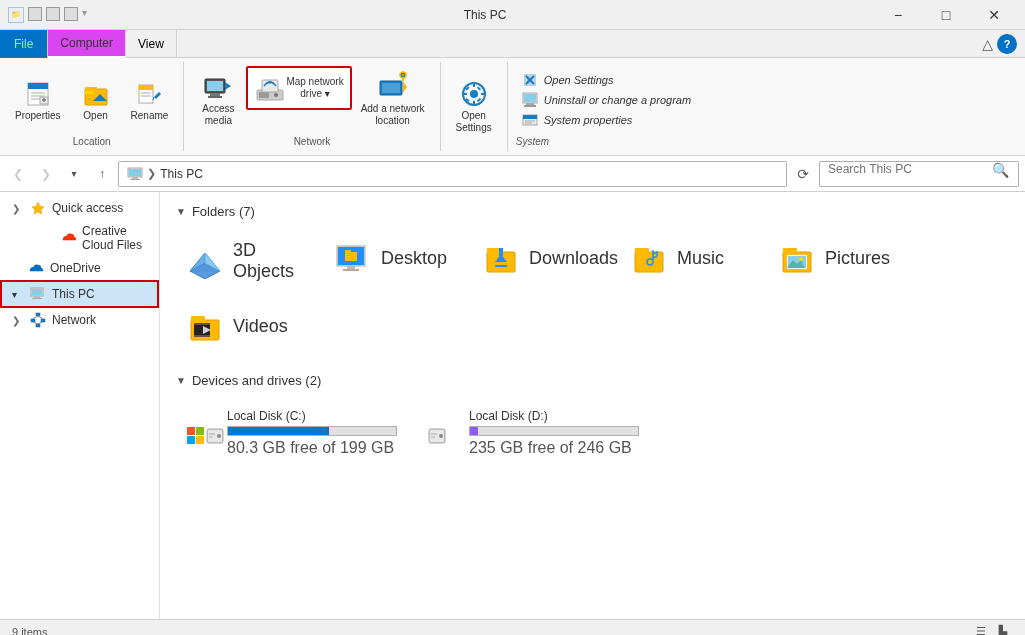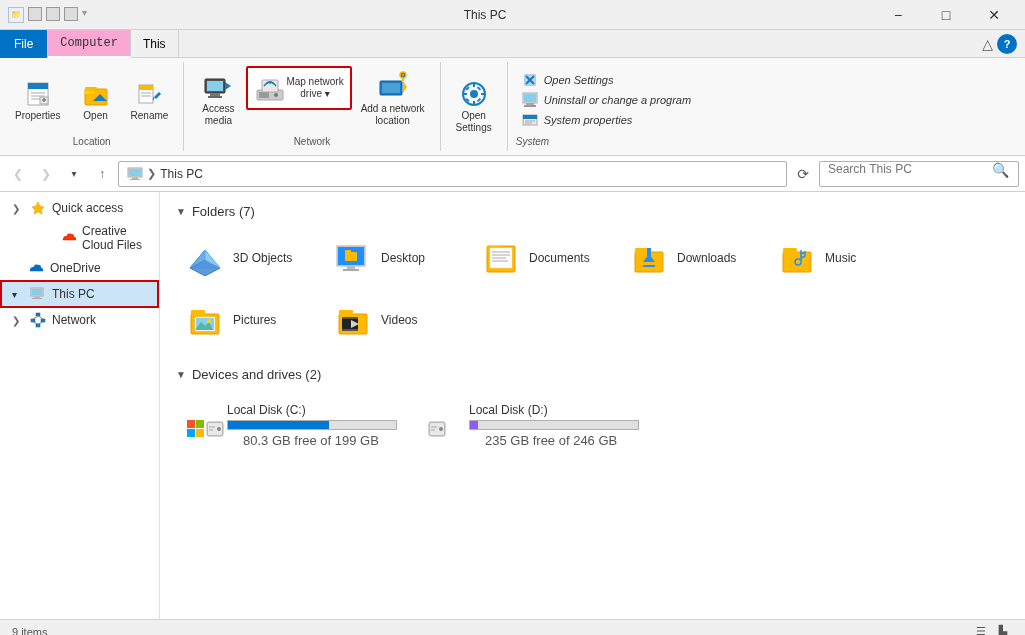--- a/index.html
+++ b/index.html
@@ -7,22 +7,22 @@
 
     
     .title-bar { height: 30px; background: #f0f0f0; display: flex; align-items: center; padding: 0 8px; border-bottom: 1px solid #d0d0d0; }
     .title-bar-icons { display: flex; gap: 4px; margin-right: 8px; }
     .title-icon { width: 16px; height: 16px; background: #c0c0c0; border: 1px solid #999; font-size: 9px; display: flex; align-items: center; justify-content: center; }
     .title-text { font-size: 12px; color: #333; flex: 1; text-align: center; }
     .window-controls { display: flex; gap: 2px; margin-left: auto; }
     .win-btn { width: 46px; height: 30px; border: none; background: transparent; font-size: 14px; cursor: pointer; display: flex; align-items: center; justify-content: center; color: #333; }
     .ribbon-tabs { display: flex; background: #f0f0f0; border-bottom: 1px solid #d0d0d0; height: 28px; }
     .ribbon-tab { padding: 0 12px; height: 28px; display: flex; align-items: center; font-size: 12px; cursor: pointer; border-right: 1px solid #d0d0d0; }
-    .ribbon-tab.file { background: #0072c6; color: #ffffff; padding: 0 14px; }
-    .ribbon-tab.active { background: #f9a8d4; border-bottom: 2px solid white; color: #333; font-family: Liberation Mono, monospace; }
+    .ribbon-tab.file { background: #0072c6; color: #86efac; padding: 0 14px; }
+    .ribbon-tab.active { background: #d946ef; border-bottom: 2px solid white; color: #333; }
     .ribbon-content { display: flex; padding: 4px 0; align-items: stretch; min-height: 82px; }
     .ribbon-group { display: flex; flex-direction: column; align-items: center; border-right: 1px solid #d0d0d0; padding: 4px 8px; }
     .ribbon-group-items { display: flex; flex: 1; align-items: center; gap: 4px; }
     .ribbon-group-label { font-size: 10px; color: #555; margin-top: 2px; text-align: center; }
     .ribbon-btn { display: flex; flex-direction: column; align-items: center; padding: 4px 6px; border: 1px solid transparent; border-radius: 2px; cursor: pointer; min-width: 48px; }
     .ribbon-btn .icon { width: 32px; height: 32px; display: flex; align-items: center; justify-content: center; }
     .ribbon-btn .label { font-size: 10px; text-align: center; color: #333; line-height: 1.2; }
 
     
     .map-drive-btn { border: 2px solid #cc0000 !important; background: white; }
@@ -49,33 +49,33 @@
     .sidebar-icon { width: 16px; height: 16px; display: flex; align-items: center; justify-content: center; }
 
     
     .content { flex: 1; background: white; padding: 12px 16px; overflow-y: auto; }
     .section-header { display: flex; align-items: center; gap: 6px; margin-bottom: 12px; font-size: 13px; color: #333; }
     .section-arrow { font-size: 10px; color: #555; cursor: pointer; }
     .folders-grid { display: flex; flex-wrap: wrap; gap: 8px; margin-bottom: 20px; }
     .folder-item { display: flex; flex-direction: column; align-items: center; width: 140px; padding: 8px; cursor: pointer; border: 1px solid transparent; border-radius: 2px; }
     .folder-item-inner { display: flex; align-items: center; gap: 8px; width: 100%; }
     .folder-icon { width: 40px; height: 36px; display: flex; align-items: center; justify-content: center; }
-    .folder-name { font-size: 12px; color: #333; }
+    .folder-name { font-size: 18px; color: #333; }
 
     
     .drives-grid { display: flex; flex-wrap: wrap; gap: 12px; }
     .drive-item { display: flex; align-items: center; gap: 2px; width: 230px; padding: 8px; cursor: pointer; border: 1px solid transparent; border-radius: 2px; }
     .drive-icon { width: 40px; height: 36px; display: flex; align-items: center; justify-content: center; }
     .drive-info { flex: 1; }
     .drive-name { font-size: 12px; color: #333; font-weight: 500; }
     .drive-bar-container { width: 100%; height: 10px; background: #e0e0e0; border: 1px solid #b0b0b0; margin: 3px 0; }
     .drive-bar { height: 100%; }
     .drive-bar.blue { background: #0078d7; }
     .drive-bar.purple { background: #8b5cf6; }
-    .drive-free { font-size: 13px; color: #555; margin-left: 16px; }
+    .drive-free { font-size: 16px; color: #555; }
 
     
     .status-bar { height: 24px; background: #f0f0f0; border-top: 1px solid #d0d0d0; display: flex; align-items: center; padding: 0 12px; justify-content: space-between; font-size: 11px; color: #555; }
     .view-btns { display: flex; gap: 2px; }
     .view-btn { width: 20px; height: 20px; border: 1px solid transparent; background: transparent; cursor: pointer; display: flex; align-items: center; justify-content: center; font-size: 11px; color: #555; }
 
     
     .system-group { border-right: none; }
   </style>
 </head>
@@ -93,21 +93,21 @@
   <div class="window-controls">
     <button class="win-btn">−</button>
     <button class="win-btn">□</button>
     <button class="win-btn close">✕</button>
   </div>
 </div>
 
 <div class="ribbon-tabs">
   <div class="ribbon-tab file">File</div>
   <div class="ribbon-tab active">Computer</div>
-  <div class="ribbon-tab">This</div>
+  <div class="ribbon-tab">View</div>
   <div style="flex:1; display:flex; align-items:center; justify-content:flex-end; padding-right:8px; gap:4px;">
     <span style="font-size:14px; color:#555; cursor:pointer;">△</span>
     <span style="width:20px; height:20px; background:#0072c6; color:white; border-radius:50%; display:flex; align-items:center; justify-content:center; font-size:11px; font-weight:bold; cursor:pointer;">?</span>
   </div>
 </div>
 
 <div class="ribbon-content" style="background:#f8f8f8; border-bottom: 1px solid #d0d0d0; min-height:90px; display:flex;">
 
   <div class="ribbon-group">
     <div class="ribbon-group-items">
@@ -391,36 +391,20 @@
               <rect x="10" y="29" width="16" height="2" fill="#aaa"></rect>
 
               <rect x="12" y="12" width="12" height="9" fill="#FFB900" rx="1"></rect>
               <rect x="12" y="10" width="6" height="3" fill="#FFB900" rx="1"></rect>
             </svg>
           </div>
           <span class="folder-name">Desktop</span>
         </div>
       </div>
 
-      <div class="folder-item">
-        <div class="folder-item-inner">
-          <div class="folder-icon">
-            <svg width="40" height="36" viewBox="0 0 40 36">
-              <rect x="6" y="6" width="28" height="26" fill="#FFB900" stroke="#e0a000" stroke-width="1" rx="1"></rect>
-              <rect x="6" y="6" width="14" height="4" fill="#FFB900" rx="1"></rect>
-              <rect x="9" y="8" width="22" height="20" fill="white" stroke="#e0e0e0" stroke-width="0.5"></rect>
-              <line x1="11" y1="12" x2="29" y2="12" stroke="#aaa" stroke-width="1"></line>
-              <line x1="11" y1="15" x2="29" y2="15" stroke="#aaa" stroke-width="1"></line>
-              <line x1="11" y1="18" x2="25" y2="18" stroke="#aaa" stroke-width="1"></line>
-              <line x1="11" y1="21" x2="27" y2="21" stroke="#aaa" stroke-width="1"></line>
-            </svg>
-          </div>
-          <span class="folder-name">Documents</span>
-        </div>
-      </div>
 
       <div class="folder-item">
         <div class="folder-item-inner">
           <div class="folder-icon">
             <svg width="40" height="36" viewBox="0 0 40 36">
               <rect x="6" y="12" width="28" height="20" fill="#FFB900" stroke="#e0a000" stroke-width="1" rx="1"></rect>
               <rect x="6" y="8" width="14" height="6" fill="#FFB900" rx="1"></rect>
 
               <polygon points="20,14 26,22 14,22" fill="#1e90ff"></polygon>
               <rect x="18" y="8" width="4" height="8" fill="#1e90ff"></rect>

